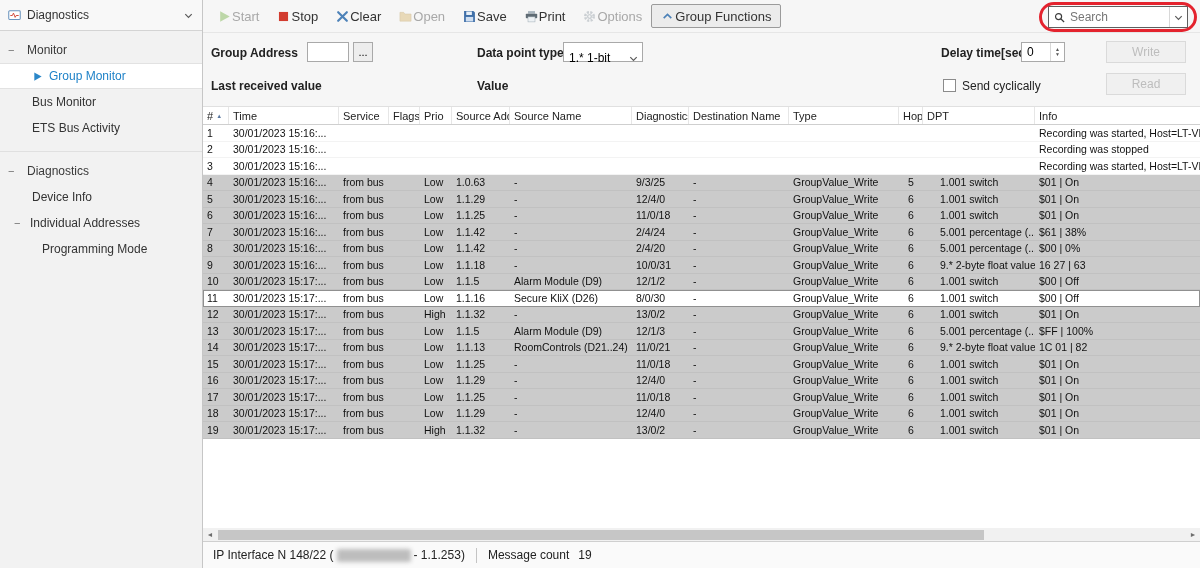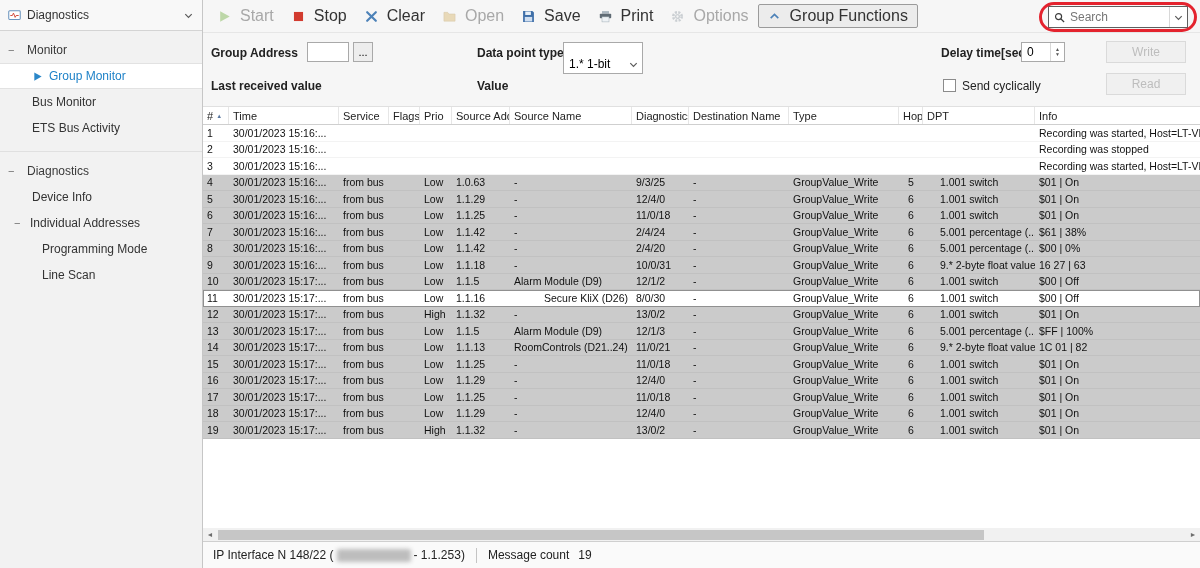--- a/index.html
+++ b/index.html
@@ -30,22 +30,22 @@
                         border-top:1px solid #e2e2e2; border-bottom:1px solid #e2e2e2; }
   .item-label { white-space:nowrap; }
 
   
   .main { flex:1; display:flex; flex-direction:column; position:relative; min-width:0; }
 
   
   .toolbar { height:33px; background:#f6f6f6; display:flex; align-items:center;
              padding:0 6px; position:relative; border-bottom:1px solid #e6e6e6; flex:0 0 auto; }
   .tb-buttons { display:flex; align-items:center; }
-  .tb-btn { display:flex; align-items:center; gap:9px; padding:0 9px; height:24px;
-            font-size:16px; color:#333; white-space:nowrap; cursor:default; }
+  .tb-btn { display:flex; align-items:center; gap:1px; padding:0 9px; height:24px;
+            font-size:13px; color:#333; white-space:nowrap; cursor:default; }
   .tb-btn.disabled { color:#a8a8a8; }
   .tb-btn.disabled .ic { opacity:.45; }
   .tb-btn.toggled { border:1px solid #9b9b9b; background:#ececec; border-radius:2px; }
   .search { position:absolute; right:12px; top:6px; width:140px; height:22px; background:#fff;
             border:1px solid #5f5f5f; display:flex; align-items:center; padding:0 0 0 5px;
             gap:5px; font-size:12px; }
   .search-ph { flex:1; color:#777; }
   .search-dd { width:18px; height:100%; display:flex; align-items:center; justify-content:center;
                border-left:1px solid #d8d8d8; }
   .annotation { position:absolute; right:3px; top:2px; width:158px; height:30px;
@@ -53,21 +53,21 @@
 
   
   .params { height:74px; background:#f6f6f6; position:relative; font-size:12px;
             border-bottom:1px solid #e0e0e0; flex:0 0 auto; }
   .plabel { position:absolute; font-weight:bold; color:#222; white-space:nowrap; }
   .plabel.normal { font-weight:normal; }
   .pinput { position:absolute; height:20px; border:1px solid #a9a9a9; background:#fff;
             font-size:12px; padding:0 3px; font-family:"Liberation Sans",sans-serif; }
   .dots { position:absolute; width:20px; height:20px; border:1px solid #a9a9a9;
           background:#ededed; font-size:11px; line-height:10px; }
-  .pselect { position:absolute; height:32px; background:#fff; border:1px solid #a9a9a9;
+  .pselect { position:absolute; height:20px; background:#fff; border:1px solid #a9a9a9;
              display:flex; align-items:center; justify-content:space-between; padding:12px 3px 0 5px; }
   .spinner { position:absolute; height:20px; background:#fff; border:1px solid #a9a9a9;
              display:flex; align-items:center; padding-left:5px; }
   .spin-arrows { margin-left:auto; width:14px; height:100%; border-left:1px solid #d8d8d8;
                  display:flex; flex-direction:column; align-items:center; justify-content:center;
                  font-size:5px; color:#555; line-height:5px; }
   .bigbtn { position:absolute; width:80px; height:22px; border:1px solid #dadada;
             background:#f0f0f0; color:#bdbdbd; font-size:12px;
             font-family:"Liberation Sans",sans-serif; }
   .checkbox { position:absolute; width:13px; height:13px; background:#fff; border:1px solid #8b8b8b; }
@@ -153,23 +153,20 @@
         <div class="tree-item depth1">
           <span class="item-label">Device Info</span>
         </div>
         <div class="tree-item depth1 has-children">
           <span class="expander">−</span>
           <span class="item-label">Individual Addresses</span>
         </div>
         <div class="tree-item depth2">
           <span class="item-label">Programming Mode</span>
         </div>
-        <div class="tree-item depth2">
-          <span class="item-label">Line Scan</span>
-        </div>
       </div>
   </aside>
 
   <div class="main">
 
     <div class="toolbar">
       <div class="tb-buttons">
           <div class="tb-btn disabled">
             <span class="ic">
               <svg viewBox="0 0 12 12">
@@ -483,21 +480,21 @@
             <span class="gc c11" style="width: 112px;">1.001 switch</span>
             <span class="gc c12 grow">$00 | Off</span>
           </div>
           <div class="gr current">
             <span class="gc c0" style="width: 26px;">11</span>
             <span class="gc c1" style="width: 110px;">30/01/2023 15:17:...</span>
             <span class="gc c2" style="width: 50px;">from bus</span>
             <span class="gc c3" style="width: 31px;"></span>
             <span class="gc c4" style="width: 32px;">Low</span>
             <span class="gc c5" style="width: 58px;">1.1.16</span>
-            <span class="gc c6" style="width: 122px; text-align: right;">Secure KliX (D26)</span>
+            <span class="gc c6" style="width: 122px;">Secure KliX (D26)</span>
             <span class="gc c7" style="width: 57px;">8/0/30</span>
             <span class="gc c8" style="width: 100px;">-</span>
             <span class="gc c9" style="width: 110px;">GroupValue_Write</span>
             <span class="gc c10" style="width: 24px;">6</span>
             <span class="gc c11" style="width: 112px;">1.001 switch</span>
             <span class="gc c12 grow">$00 | Off</span>
           </div>
           <div class="gr selected">
             <span class="gc c0" style="width: 26px;">12</span>
             <span class="gc c1" style="width: 110px;">30/01/2023 15:17:...</span>

